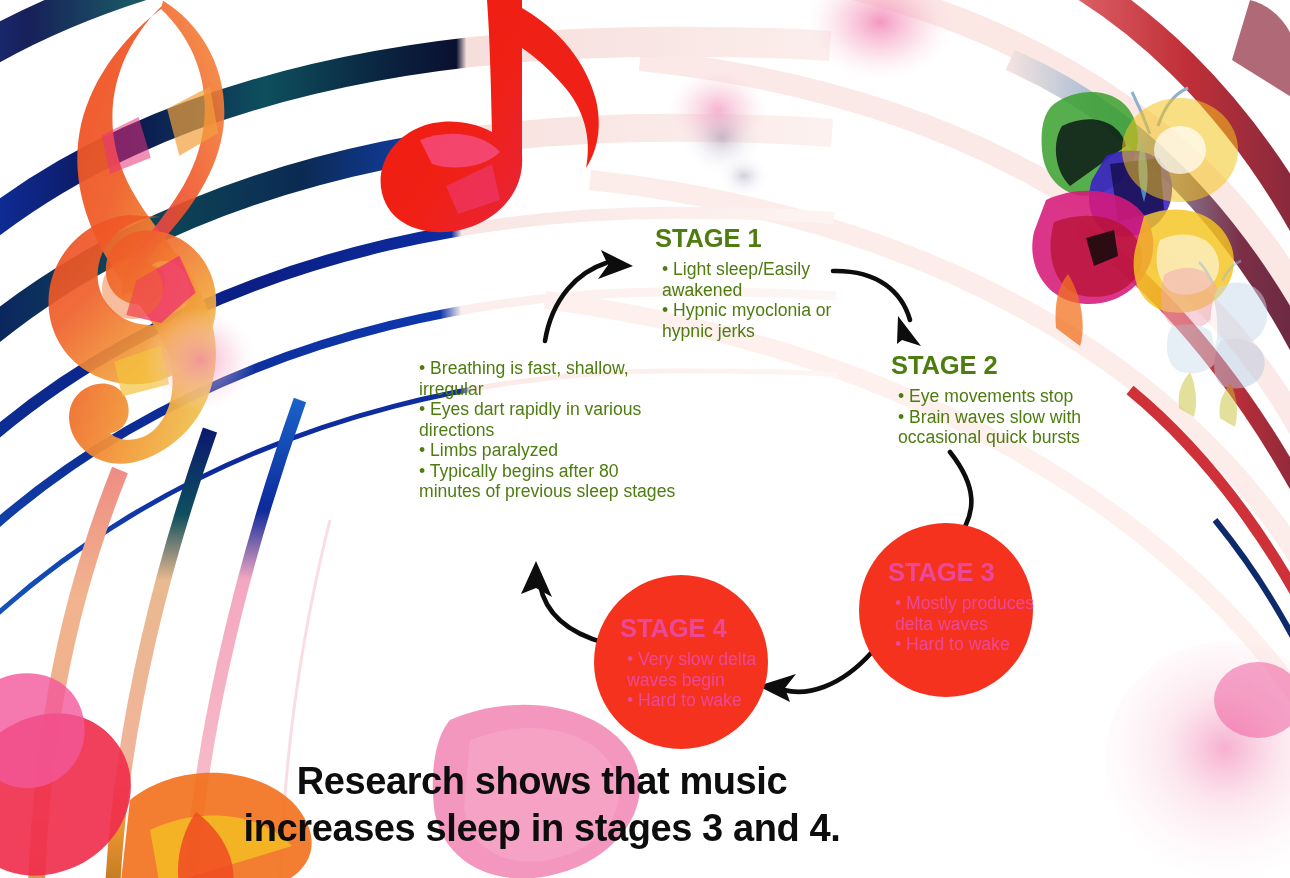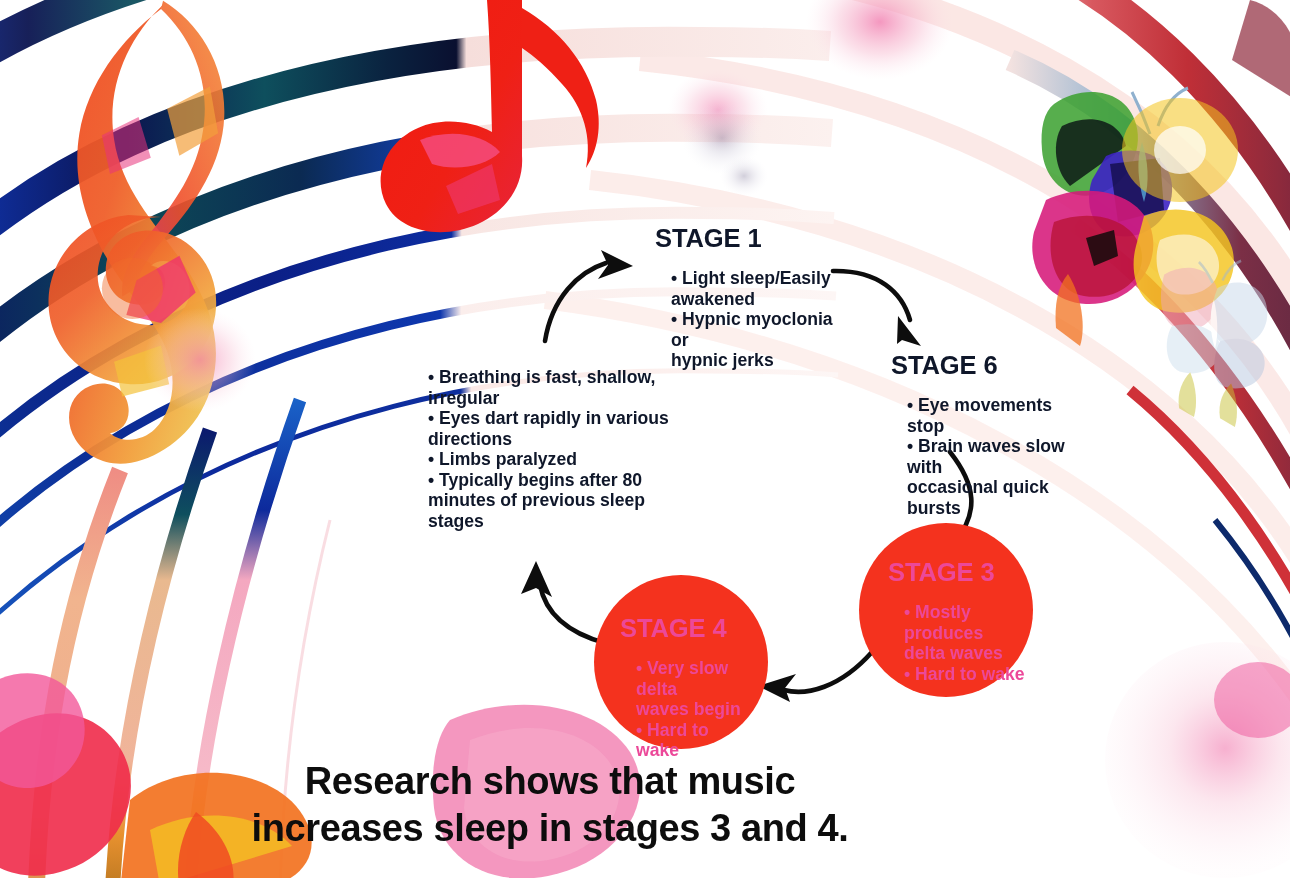--- a/index.html
+++ b/index.html
@@ -27,35 +27,35 @@
   }
   #arrow-layer{
     position:absolute;
     left:0;top:0;
     width:1290px;height:878px;
     pointer-events:none;
   }
 
   .node{
     position:absolute;
-    color:#0f172a;
+    color:#4d7c0f;
   }
   .node-title{
     font-weight:700;
     font-size:25.5px;
     line-height:1.1;
     letter-spacing:-0.1px;
     margin:0 0 2px 0;
     white-space:pre-line;
   }
   .node-body{
-    font-weight:700;
+    font-weight:400;
     font-size:17.6px;
     line-height:1.17;
-    margin:16px;
+    margin:7px;
     white-space:pre-line;
   }
 
   
   #node-stage1{ left:655px; top:224px; width:200px; }
   #node-stage2{ left:891px; top:351px; width:206px; }
   #node-rem  { left:412px; top:351px; width:288px; }
 
   
   .circle{
@@ -69,21 +69,21 @@
 
   .circle-text{
     position:absolute;
     color:#ec4899;
   }
   #node-stage3{ left:888px; top:558px; width:160px; }
   #node-stage4{ left:620px; top:614px; width:152px; }
 
   #caption{
     position:absolute;
-    left:8px;
+    left:0;
     top:758px;
     width:1084px;
     text-align:center;
     font-weight:700;
     font-size:38px;
     line-height:1.24;
     color:#0d0d0d;
     letter-spacing:-0.4px;
     white-space:pre-line;
   }
@@ -387,21 +387,21 @@
 
     <div class="node" id="node-stage1">
       <div class="node-title">STAGE 1</div>
       <div class="node-body">• Light sleep/Easily
 awakened
 • Hypnic myoclonia or
 hypnic jerks</div>
     </div>
 
     <div class="node" id="node-stage2">
-      <div class="node-title">STAGE 6</div>
+      <div class="node-title">STAGE 2</div>
       <div class="node-body">• Eye movements stop
 • Brain waves slow with
 occasional quick bursts</div>
     </div>
 
     <div class="circle" id="circle-stage3"></div>
     <div class="node circle-text" id="node-stage3">
       <div class="node-title">STAGE 3</div>
       <div class="node-body">• Mostly produces
 delta waves

